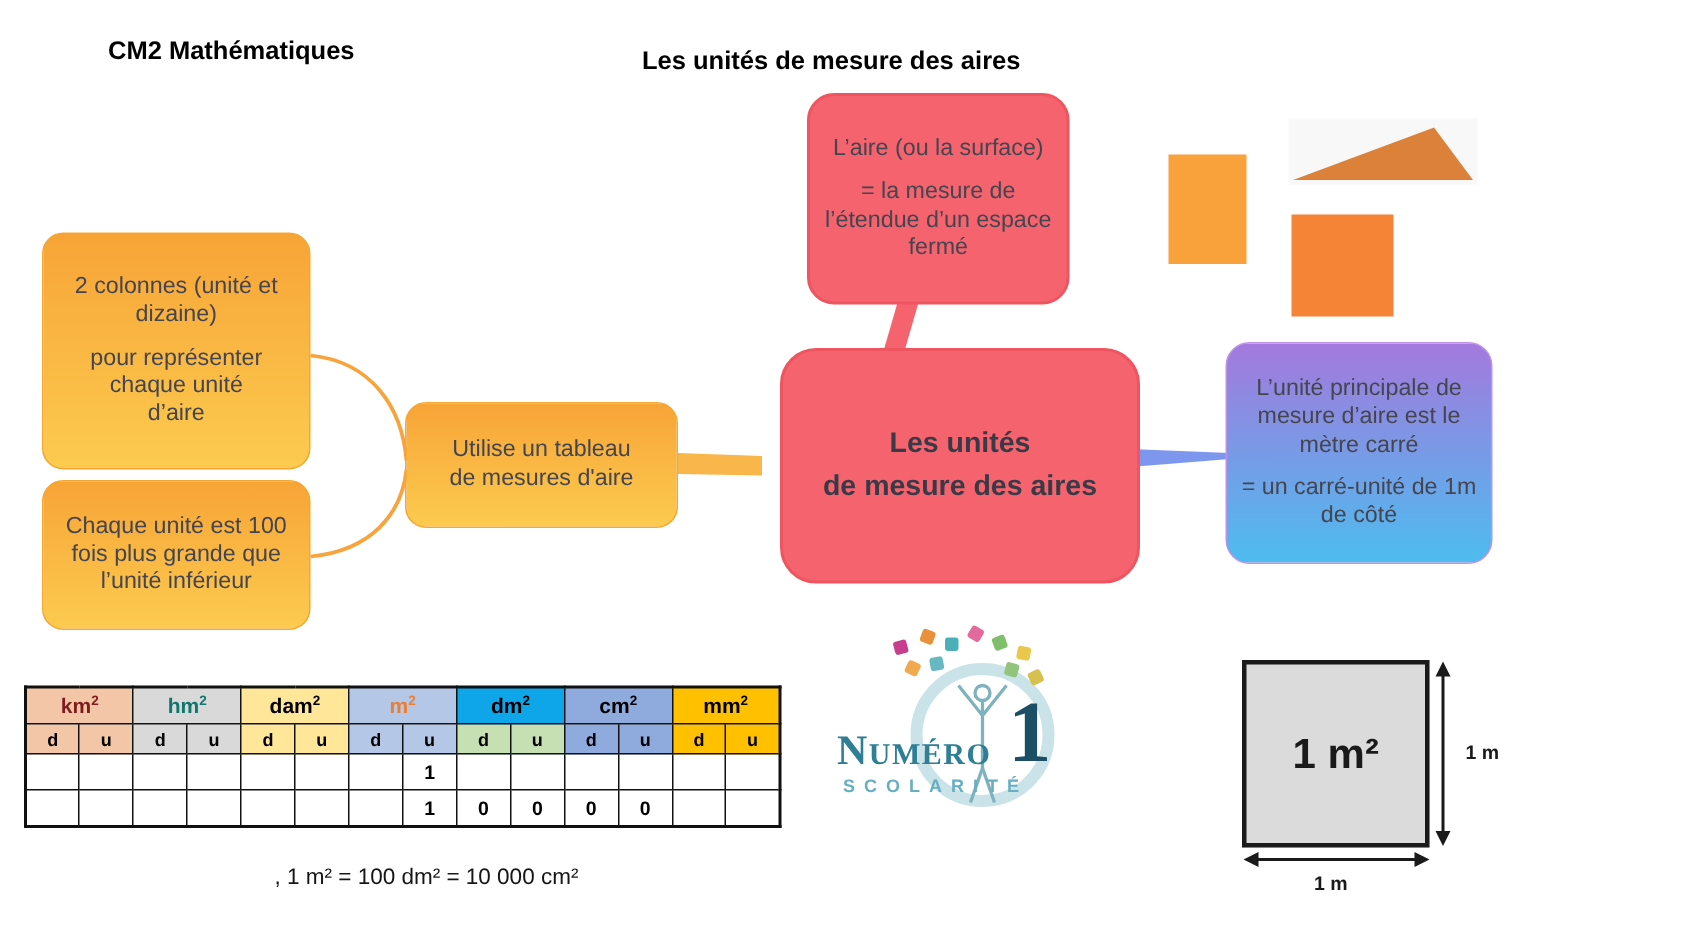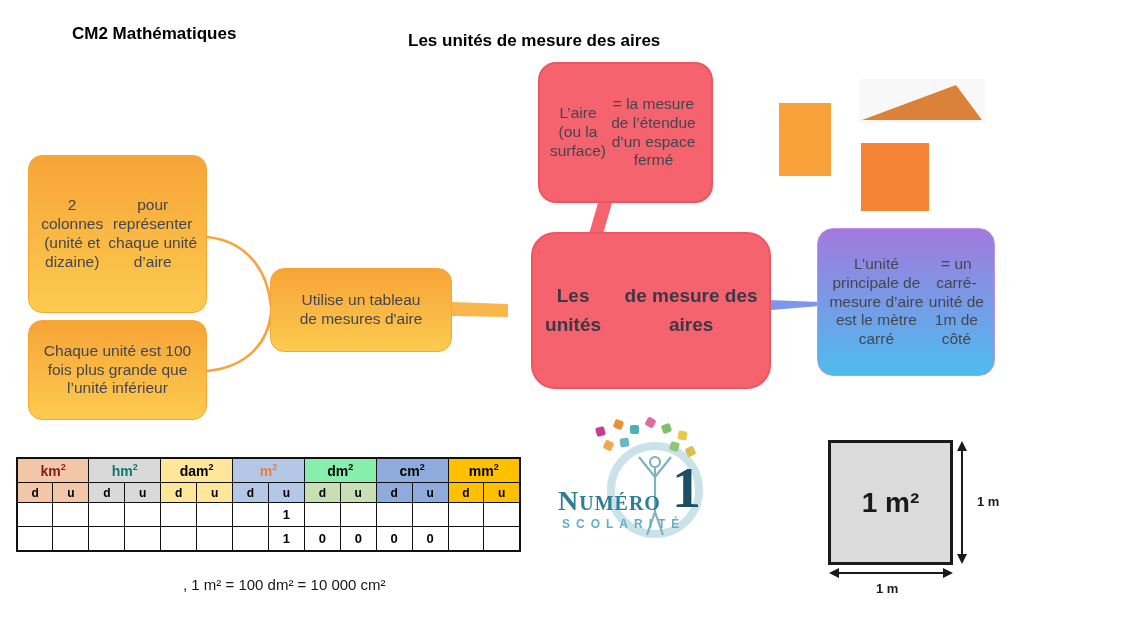--- a/index.html
+++ b/index.html
@@ -1,21 +1,21 @@
 <!DOCTYPE html>
 <html><head>
 <meta charset="utf-8">
 <style>
   html,body{margin:0;padding:0;background:#fff;}
   #stage{position:relative;width:1123px;height:624px;background:#ffffff;overflow:hidden;
          font-family:"Liberation Sans",sans-serif;}
   .abs{position:absolute;}
   .title{font-weight:bold;color:#000;font-size:17px;white-space:nowrap;}
   
-  .node{position:absolute;display:flex;justify-content:center;align-items:center;
+  .node{position:absolute;display:flex;flex-direction:column;justify-content:center;align-items:center;
         text-align:center;color:#45454F;font-size:15.5px;line-height:1.22;box-sizing:border-box;}
   .node p{margin:5px 0;}
   .node-pink{background:#F4636E;border:2px solid #EF5560;border-radius:18px;}
   .node-orange{background:linear-gradient(180deg,#F7A437 0%,#FCCB4F 100%);
                border:1.5px solid #F executes5A733;border-radius:14px;}
   .node-orange{border:1.5px solid #F5A733;}
   .node-grad-right{background:linear-gradient(180deg,#A379DD 0%,#4DBCEF 100%);
                    border:1.5px solid #BD93E8;border-radius:16px;}
   .node-center{font-weight:bold;font-size:19px;color:#3A3A46;line-height:1.5;}
   
@@ -64,36 +64,36 @@
 
     <line x1="962" y1="448" x2="962" y2="557" stroke="#1a1a1a" stroke-width="2"></line>
     <polygon points="962,441 957,451 967,451" fill="#1a1a1a"></polygon>
     <polygon points="962,564 957,554 967,554" fill="#1a1a1a"></polygon>
     <line x1="836" y1="573" x2="946" y2="573" stroke="#1a1a1a" stroke-width="2"></line>
     <polygon points="829,573 839,568 839,578" fill="#1a1a1a"></polygon>
     <polygon points="953,573 943,568 943,578" fill="#1a1a1a"></polygon>
   </svg>
 
   <div class="abs title" style="left:72px;top:24px;">CM2 Mathématiques</div>
-  <div class="abs title" style="left:408px;top:31px;">Les unités de mesure des aires</div>
+  <div class="abs title" style="left:428px;top:31px;">Les unités de mesure des aires</div>
 
   <div class="abs shape-rect" style="left:779px;top:103px;width:52px;height:73px;"></div>
   <div class="abs tri-panel" style="left:859px;top:79px;width:126px;height:44px;">
     <svg width="126" height="44">
       <polygon points="3,41 123,41 97,6" fill="#DC8139"></polygon>
     </svg>
   </div>
   <div class="abs shape-square" style="left:861px;top:143px;width:68px;height:68px;"></div>
 
   <div class="node node-pink" style="left:538px;top:62px;width:175px;height:141px;padding:6px 10px;">
     <p>L’aire (ou la surface)</p>
     <p>= la mesure de l’étendue d’un espace fermé</p>
   </div>
 
-  <div class="node node-pink" style="left:531px;top:232px;width:240px;height:157px;border-radius:24px;">
+  <div class="node node-pink" style="left:520px;top:232px;width:240px;height:157px;border-radius:24px;">
     <div class="node-center">Les unités</div>
     <div class="node-center">de mesure des aires</div>
   </div>
 
   <div class="node node-orange" style="left:28px;top:155px;width:179px;height:158px;padding:6px 8px;">
     <p>2 colonnes (unité et dizaine)</p>
     <p style="max-width:118px;">pour représenter chaque unité d’aire</p>
   </div>
 
   <div class="node node-orange" style="left:28px;top:320px;width:179px;height:100px;padding:4px 10px;">
@@ -109,21 +109,21 @@
     <p>= un carré-unité de 1m de côté</p>
   </div>
 
   <table id="units-table" class="abs" style="left:16px;top:457px;">
       <tbody>
         <tr>
           <th colspan="2" style="background: rgb(242, 198, 166); color: #7f1d1d;"><span>km</span><sup>2</sup></th>
           <th colspan="2" style="background: rgb(217, 217, 217); color: #0f766e;"><span>hm</span><sup>2</sup></th>
           <th colspan="2" style="background: rgb(255, 230, 153); color: rgb(0, 0, 0);"><span>dam</span><sup>2</sup></th>
           <th colspan="2" style="background: rgb(180, 199, 231); color: rgb(237, 125, 49);"><span>m</span><sup>2</sup></th>
-          <th colspan="2" style="background: #86efac; color: rgb(0, 0, 0);"><span>dm</span><sup>2</sup></th>
+          <th colspan="2" style="background: #0ea5e9; color: rgb(0, 0, 0);"><span>dm</span><sup>2</sup></th>
           <th colspan="2" style="background: rgb(143, 170, 220); color: rgb(0, 0, 0);"><span>cm</span><sup>2</sup></th>
           <th colspan="2" style="background: rgb(255, 192, 0); color: rgb(0, 0, 0);"><span>mm</span><sup>2</sup></th>
         </tr>
         <tr>
           <th class="du" style="background: rgb(242, 198, 166);">d</th>
           <th class="du" style="background: rgb(242, 198, 166);">u</th>
           <th class="du" style="background: rgb(217, 217, 217);">d</th>
           <th class="du" style="background: rgb(217, 217, 217);">u</th>
           <th class="du" style="background: rgb(255, 230, 153);">d</th>
           <th class="du" style="background: rgb(255, 230, 153);">u</th>

